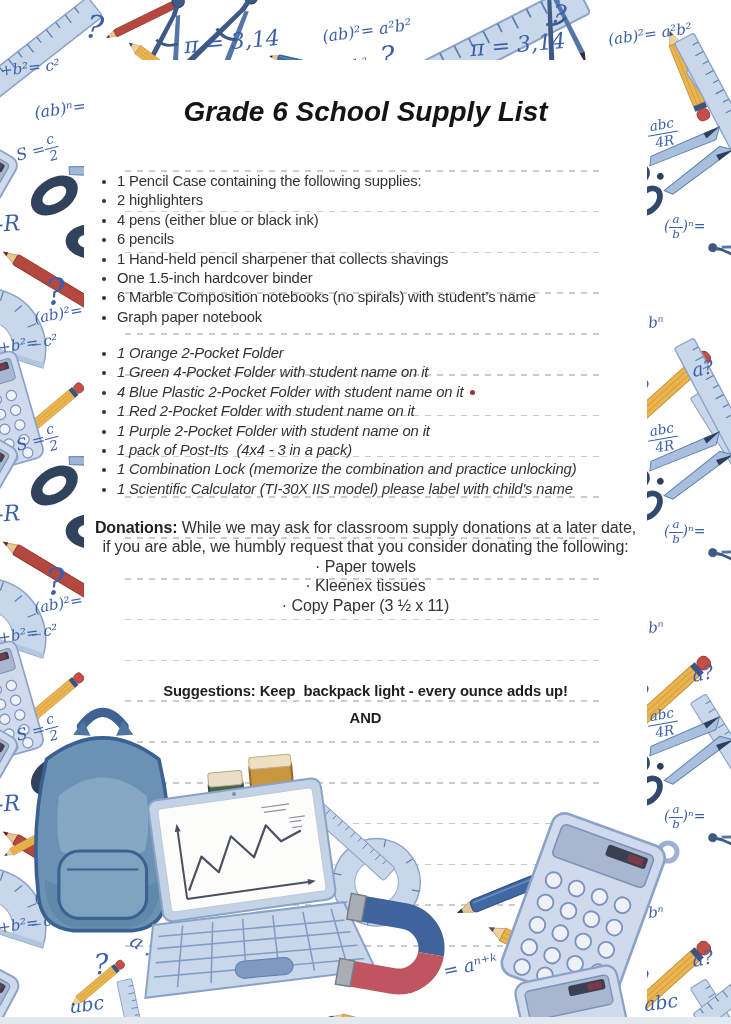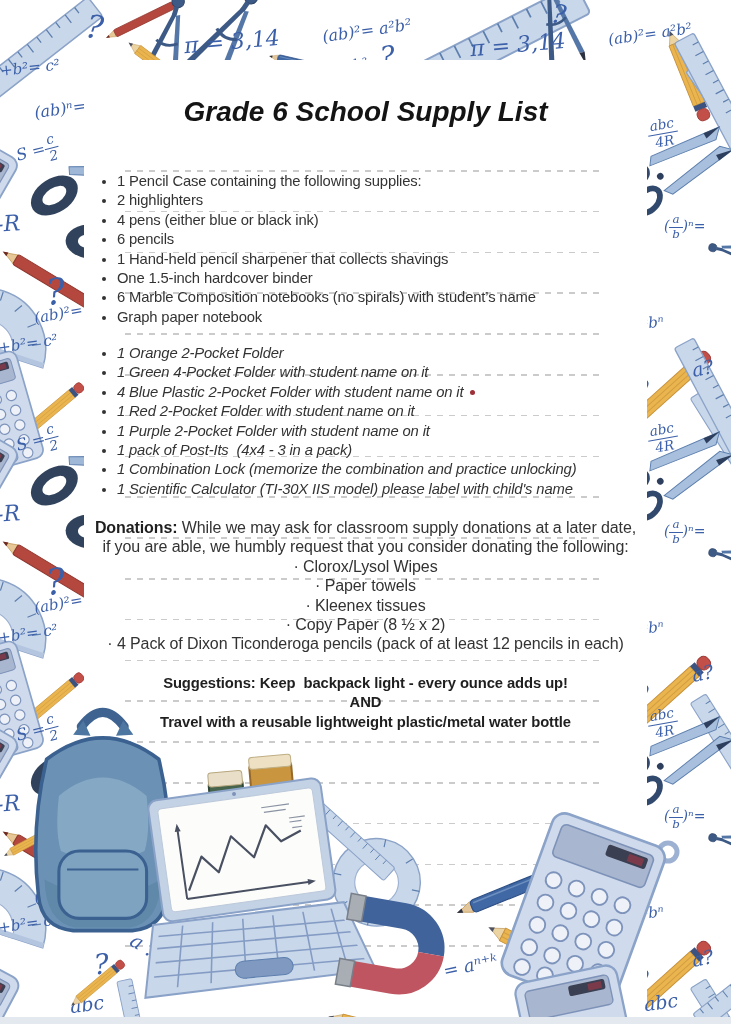--- a/index.html
+++ b/index.html
@@ -25,21 +25,21 @@
   .red-dot{display:inline-block;width:5px;height:5px;border-radius:50%;background:#9e3039;
            margin-left:7px;vertical-align:2px;}
 
   .donations{position:absolute;top:458px;left:0;width:100%;text-align:center;color:#333;
              font-size:16px;letter-spacing:-0.1px;}
   .donations .dline{line-height:19.4px;}
   .donations b{color:#1f1f1f;}
 
   .suggestions{position:absolute;top:614px;left:0;width:100%;text-align:center;color:#1f1f1f;
                font-weight:bold;font-size:14.8px;letter-spacing:-0.1px;}
-  .suggestions .dline{line-height:19.4px;}
+  .suggestions .dline{line-height:19.4px;margin-top:8px;}
 
   .formula{position:absolute;color:#3b5fa8;font-family:"DejaVu Serif",serif;font-style:italic;
            white-space:nowrap;line-height:1.1;}
   .fr{display:inline-block;text-align:center;vertical-align:middle;line-height:1;font-size:0.85em;}
   .fr .t{display:block;border-bottom:1.5px solid #3b5fa8;padding:0 3px 1px;}
   .fr .b{display:block;padding-top:1px;}
 
   .bottom-edge{position:absolute;left:0;bottom:0;width:731px;height:7px;background:#e4e8ef;}
 </style>
 </head>
@@ -319,31 +319,28 @@
       <li><span>1 Red 2-Pocket Folder with student name on it</span></li>
       <li><span>1 Purple 2-Pocket Folder with student name on it</span></li>
       <li><span>1 pack of Post-Its&nbsp; (4x4 - 3 in a pack)</span></li>
       <li><span>1 Combination Lock (memorize the combination and practice unlocking)</span></li>
       <li><span>1 Scientific Calculator (TI-30X IIS model) please label with child's name</span></li>
     </ul>
 
     <div class="donations">
       <div class="dline"><b>Donations:</b><span> While we may ask for classroom supply donations at a later date,</span></div>
       <div class="dline">if you are able, we humbly request that you consider donating the following:</div>
-      <div class="dline">· Clorox/Lysol Wipes</div>
       <div class="dline">· Paper towels</div>
       <div class="dline">· Kleenex tissues</div>
-      <div class="dline">· Copy Paper (8 ½ x 2)</div>
-      <div class="dline">· 4 Pack of Dixon Ticonderoga pencils (pack of at least 12 pencils in each)</div>
+      <div class="dline">· Copy Paper (3 ½ x 11)</div>
     </div>
 
     <div class="suggestions">
       <div class="dline">Suggestions: Keep&nbsp; backpack light - every ounce adds up!</div>
       <div class="dline">AND</div>
-      <div class="dline">Travel with a reusable lightweight plastic/metal water bottle</div>
     </div>
   </div>
 
   <div class="layer z3" id="fl-bottom">
       <span class="formula" style="left: 94px; top: 950px; font-size: 28px; transform: rotate(-5deg);">?</span>
       <span class="formula" style="left: 70px; top: 994px; font-size: 19px; transform: rotate(-8deg);">abc</span>
       <span class="formula" style="left: 126px; top: 950px; font-size: 20px; transform: rotate(30deg);">a : a = w</span>
       <span class="formula" style="left: 420px; top: 958px; font-size: 18px; transform: rotate(-12deg);">aᵏ = aⁿ⁺ᵏ</span>
       <span class="formula" style="left: 644px; top: 992px; font-size: 19px; transform: rotate(-8deg);">abc</span>
     </div>

